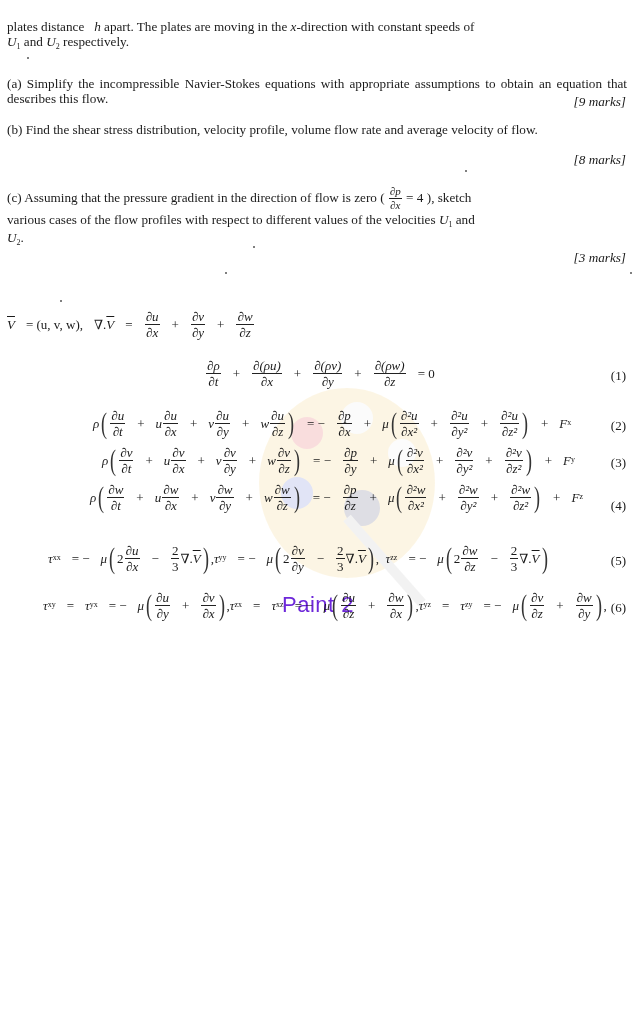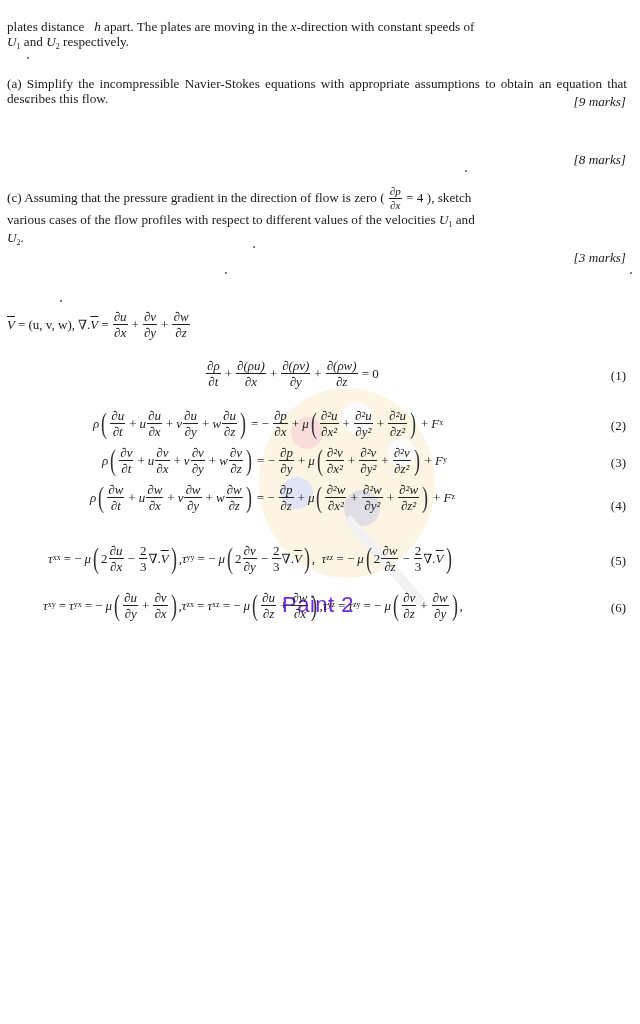--- a/index.html
+++ b/index.html
@@ -13,21 +13,21 @@
     .marks { position: absolute; right: 14px; font-style: italic; }
     .i { font-style: italic; }
     sub { font-size: 8px; vertical-align: -3px; line-height: 0; }
 
     
     .eq { position: absolute; display: flex; align-items: center; white-space: nowrap; font-size: 13px; }
     .eqnum { position: absolute; right: 14px; font-size: 13px; }
     .frac { display: inline-flex; flex-direction: column; align-items: center; vertical-align: middle; margin: 0 1px; line-height: 13px; }
     .frac .num { padding: 0 1px 1px 1px; border-bottom: 1px solid #222; font-style: italic; }
     .frac .den { padding: 1px 1px 0 1px; font-style: italic; }
-    .op { margin: 0 3px; }
+    .op { margin: 0 11px; }
     .big { font-size: 30px; font-weight: 100; line-height: 30px; transform: scaleX(0.6); display: inline-block; color: #333; }
     .vec { text-decoration: overline; font-style: italic; }
     .sym { font-style: italic; }
 
     .watermark {
       position: absolute; left: 252px; top: 378px; width: 190px; height: 230px;
       pointer-events: none; opacity: 0.22;
     }
     .wm-text {
       position: absolute; left: 282px; top: 597px; font-family: "Liberation Sans", sans-serif;
@@ -59,20 +59,21 @@
     <span class="i">x</span><span>-direction with constant speeds of</span><br>
     <span class="i">U</span><sub>1</sub>
     <span>and</span>
     <span class="i">U</span><sub>2</sub>
     <span>respectively.</span>
   </div>
 
   <div class="para" style="top:64px;margin-top:12px;">(a) Simplify the incompressible Navier-Stokes equations with appropriate assumptions to obtain an equation that describes this flow.</div>
   <div class="marks" style="top:94px;">[9 marks]</div>
 
+  <div class="para" style="top:122px;">(b) Find the shear stress distribution, velocity profile, volume flow rate and average velocity of flow.</div>
   <div class="marks" style="top:152px;font-style:italic;">[8 marks]</div>
 
   <div class="para" style="top:186px; line-height:18px;">
     <span>(c) Assuming that the pressure gradient in the direction of flow is zero (</span>
     <span class="frac" style="font-size:11px; line-height:11px;">
         <span class="num">∂p</span>
         <span class="den">∂x</span>
       </span>
     <span>= 4 ), sketch</span><br>
     <span>various cases of the flow profiles with respect to different values of the velocities</span>

